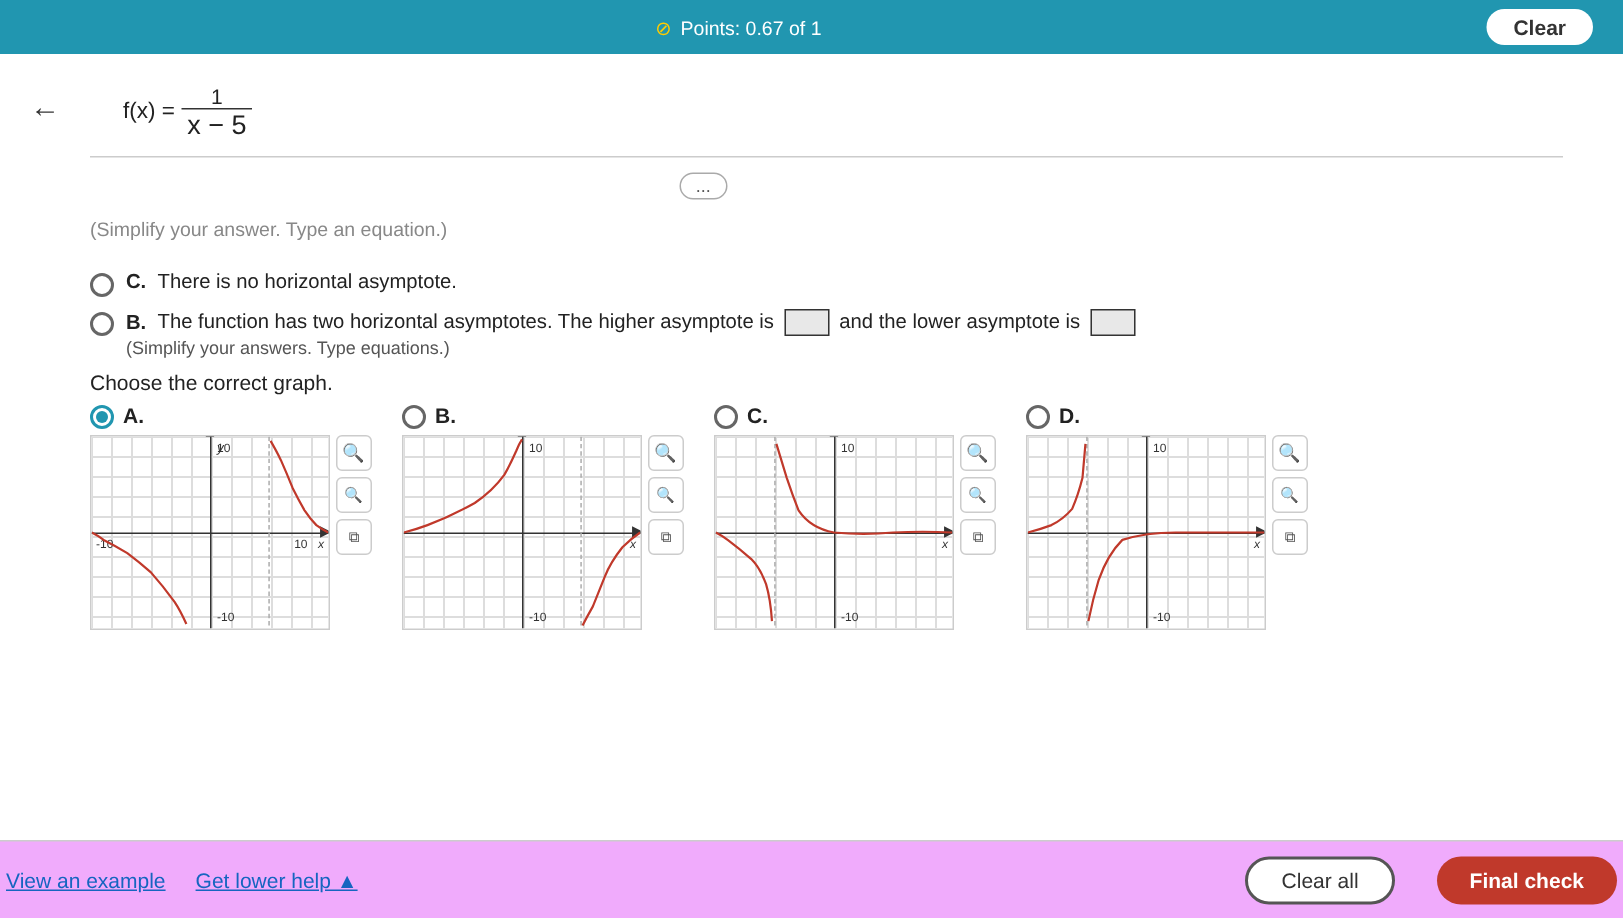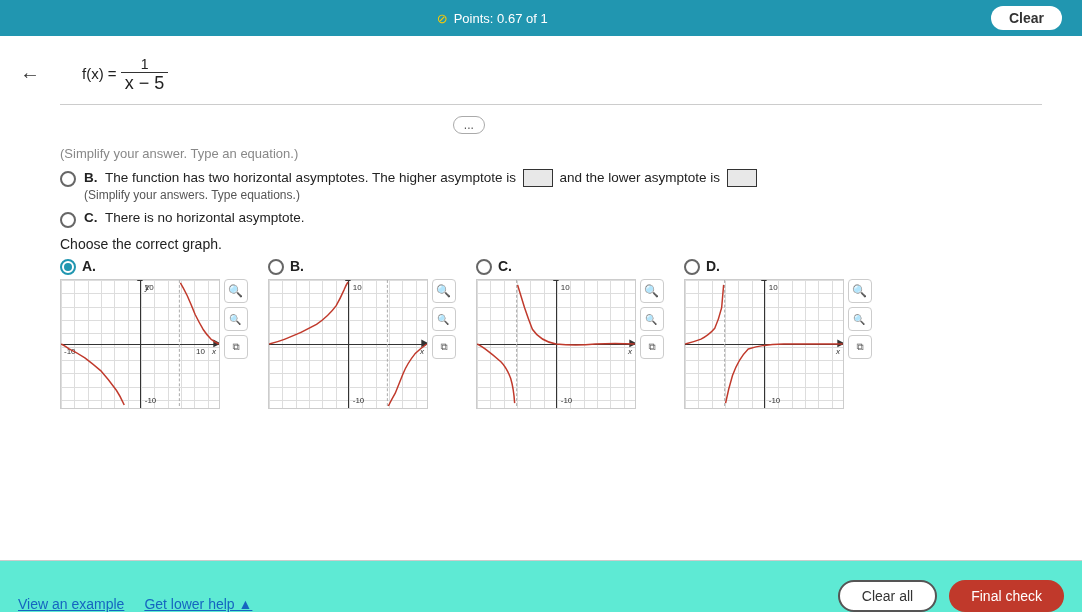--- a/index.html
+++ b/index.html
@@ -106,21 +106,21 @@
       font-size: 12px;
       color: #555;
       margin-left: 40%;
       margin-bottom: 6px;
       cursor: pointer;
     }
 
     .instructions-faded {
       color: #888;
       font-size: 13px;
-      margin-bottom: 8px;
+      margin-bottom: 20px;
     }
 
     .radio-option {
       display: flex;
       align-items: flex-start;
       margin-bottom: 8px;
       font-size: 13.5px;
       color: #222;
       gap: 8px;
     }
@@ -290,64 +290,64 @@
       font-size: 12px;
       color: #555;
     }
 
     .bottom-bar {
       position: absolute;
       bottom: 0;
       left: 0;
       right: 0;
       height: 52px;
-      background: #5eead4;
+      background: #f0abfc;
       border-top: 1px solid #ccc;
       display: flex;
-      align-items: flex-end;
-      padding: 0 18px;
+      align-items: center;
+      padding: 0 4px;
       justify-content: space-between;
     }
 
     .bottom-links {
       display: flex;
       gap: 20px;
     }
 
     .bottom-link {
       color: #1565c0;
       font-size: 14px;
       text-decoration: underline;
       cursor: pointer;
     }
 
     .bottom-actions {
       display: flex;
-      gap: 12px;
+      gap: 28px;
     }
 
     .clear-all-btn {
       background: white;
       border: 2px solid #555;
       border-radius: 20px;
       padding: 6px 22px;
       font-size: 14px;
       cursor: pointer;
       color: #333;
     }
 
     .final-check-btn {
       background: #c0392b;
       border: none;
       border-radius: 20px;
       padding: 6px 22px;
       font-size: 14px;
       cursor: pointer;
       color: white;
-      font-weight: normal;
+      font-weight: bold;
     }
 
     
     .graph-svg {
       position: absolute;
       top: 0; left: 0;
       width: 100%;
       height: 100%;
     }
   </style>
@@ -375,39 +375,39 @@
     </span>
   </div>
 
   <hr class="divider-line">
 
   <div style="margin-bottom:6px;">
     <span class="more-btn">...</span>
   </div>
 
   <div class="instructions-faded">(Simplify your answer. Type an equation.)</div>
+
+  <div class="radio-option">
+    <div class="radio-circle"></div>
+    <div>
+      <span class="radio-label">C.</span>
+      <span>There is no horizontal asymptote.</span>
+    </div>
+  </div>
 
   <div class="radio-option">
     <div class="radio-circle"></div>
     <div>
       <span class="radio-label">B.</span>
       <span>The function has two horizontal asymptotes. The higher asymptote is</span>
       <span class="input-box-inline"></span>
       <span>and the lower asymptote is</span>
       <span class="input-box-inline"></span>
       <br>
       <span style="font-size:12px;color:#555;">(Simplify your answers. Type equations.)</span>
-    </div>
-  </div>
-
-  <div class="radio-option">
-    <div class="radio-circle"></div>
-    <div>
-      <span class="radio-label">C.</span>
-      <span>There is no horizontal asymptote.</span>
     </div>
   </div>
 
   <div class="section-label">Choose the correct graph.</div>
 
   <div class="graphs-row">
 
     <div class="graph-option">
       <div class="graph-option-header">
         <div class="radio-circle selected"></div>

